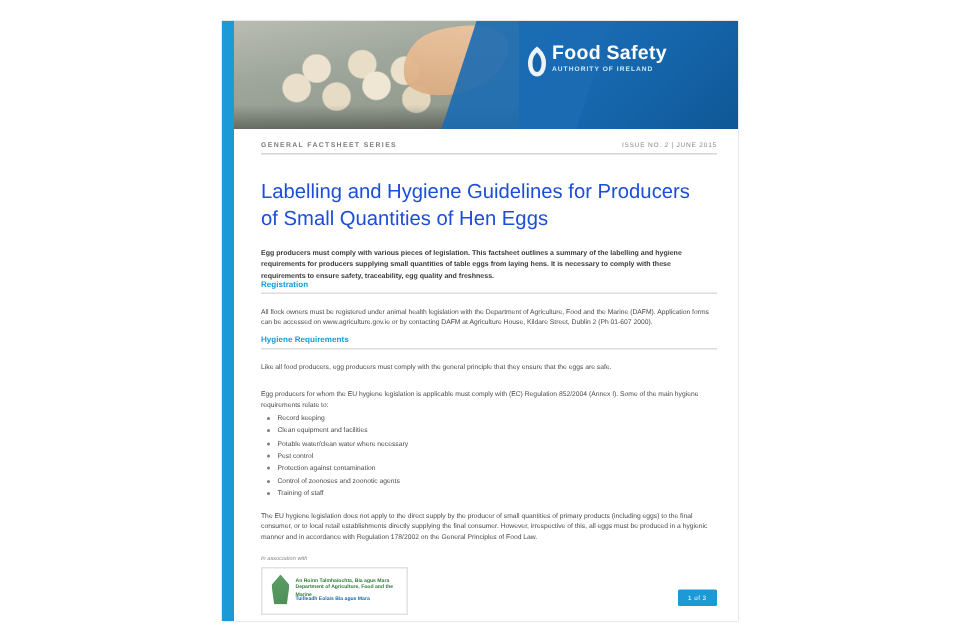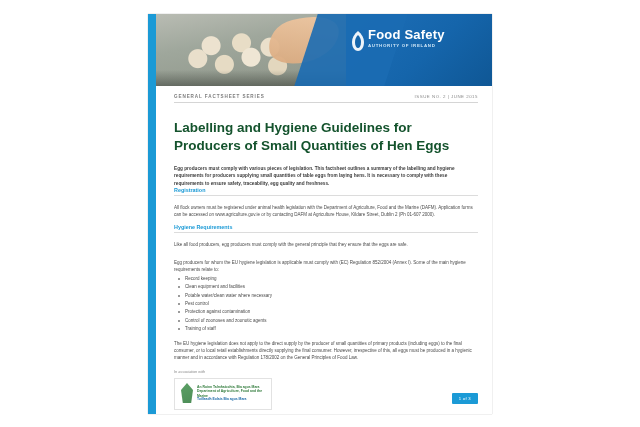--- a/index.html
+++ b/index.html
@@ -129,22 +129,22 @@
     left: 26px; top: 88px;
     width: 304px; height: 1px;
     background: #d5d5d5;
   }
   .title {
     position: absolute;
     left: 26px; top: 96px;
     width: 300px;
     font-size: 13.5px;
     line-height: 1.35;
-    font-weight: bold;
-    color: #14532d;
+    font-weight: normal;
+    color: #1d4ed8;
   }
   .lead {
     position: absolute;
     left: 26px; top: 146px;
     width: 300px;
     font-size: 4.7px;
     line-height: 1.62;
     font-weight: bold;
     color: #3b3b3b;
   }

